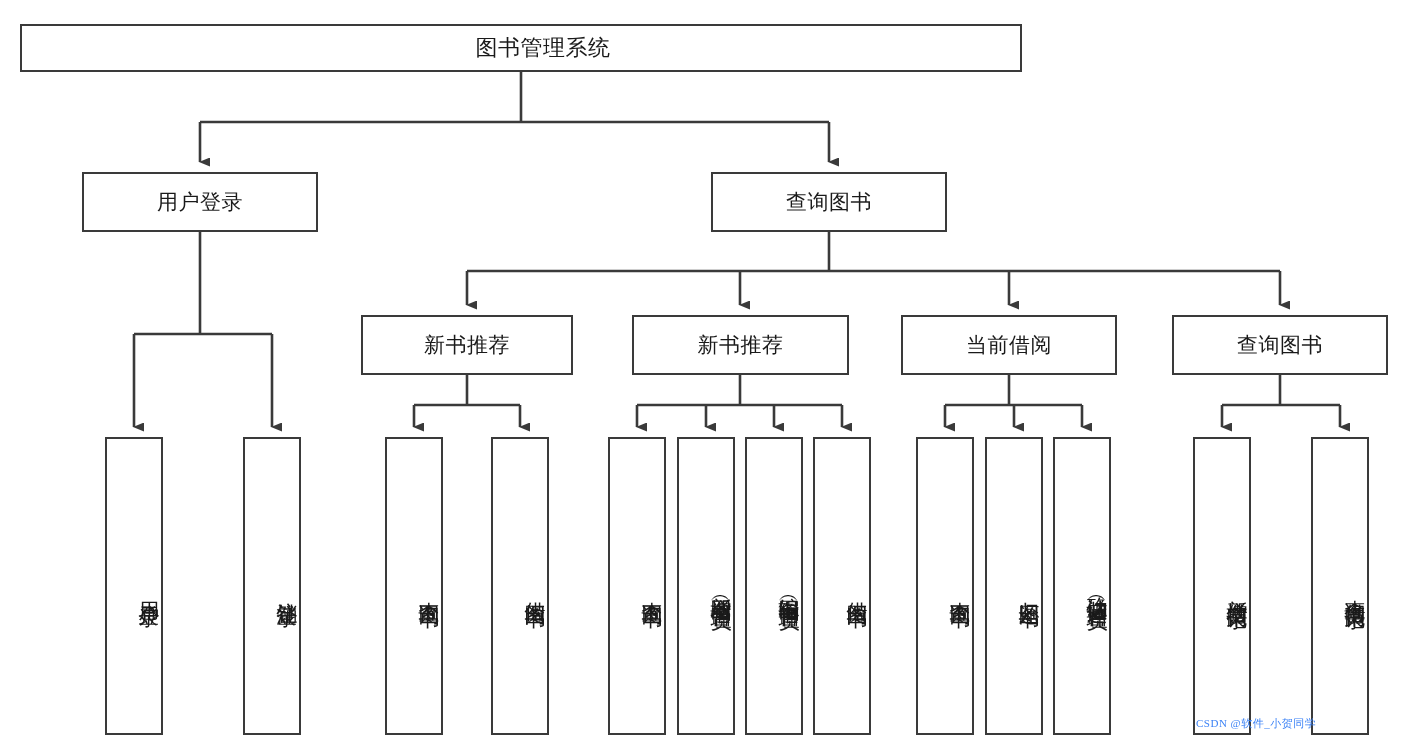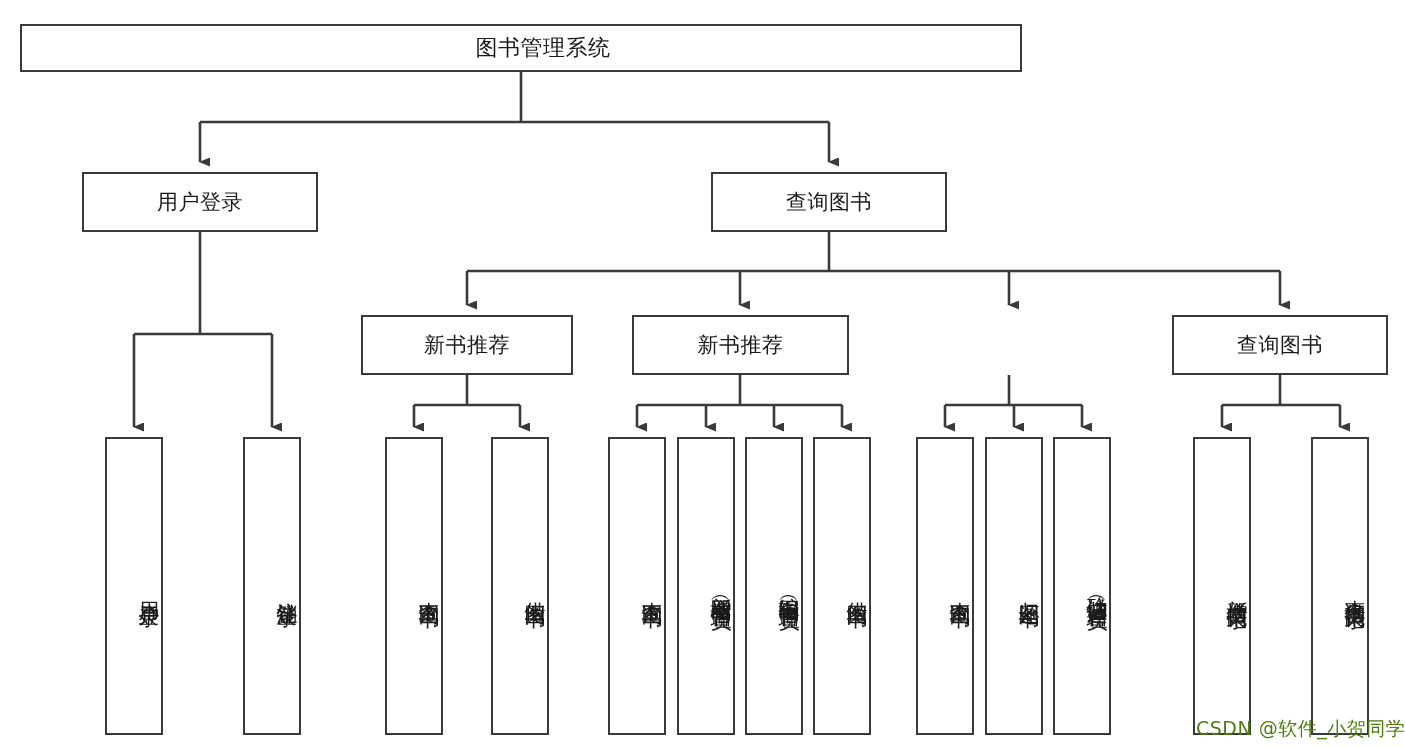--- a/index.html
+++ b/index.html
@@ -53,25 +53,26 @@
     justify-content: center;
     padding-top: 6px;
   }
   .node.vert .vlabel {
     writing-mode: vertical-rl;
     text-orientation: upright;
     display: block;
   }
   .watermark {
     position: absolute;
-    font-size: 19px;
-    color: #4d7c0f;
+    font-size: 11px;
+    color: #3b82f6;
     white-space: nowrap;
     letter-spacing: 0.5px;
     pointer-events: none;
+    font-family: Liberation Serif, serif;
   }
 </style>
 </head>
 <body>
 
 <div id="diagram-root">
 
   <svg id="diagram-svg" viewBox="0 0 1405 747" xmlns="http://www.w3.org/2000/svg">
     <defs>
       <marker id="arrowhead" markerWidth="9" markerHeight="11" refX="4.5" refY="10" orient="auto" markerUnits="userSpaceOnUse">
@@ -132,20 +133,23 @@
   <div class="node horiz" style="left:711px; top:172px; width:236px; height:60px;">
     <span>查询图书</span>
   </div>
 
   <div class="node horiz" style="left:361px; top:315px; width:212px; height:60px;">
     <span>新书推荐</span>
   </div>
   <div class="node horiz" style="left:632px; top:315px; width:217px; height:60px;">
     <span>新书推荐</span>
   </div>
+  <div class="node horiz" style="left:901px; top:315px; width:216px; height:60px;">
+    <span>当前借阅</span>
+  </div>
   <div class="node horiz" style="left:1172px; top:315px; width:216px; height:60px;">
     <span>查询图书</span>
   </div>
 
   <div class="node vert" style="left:105px; top:437px; width:58px; height:298px;">
     <span class="vlabel">用户登录</span>
   </div>
   <div class="node vert" style="left:243px; top:437px; width:58px; height:298px;">
     <span class="vlabel">注销登录</span>
   </div>

